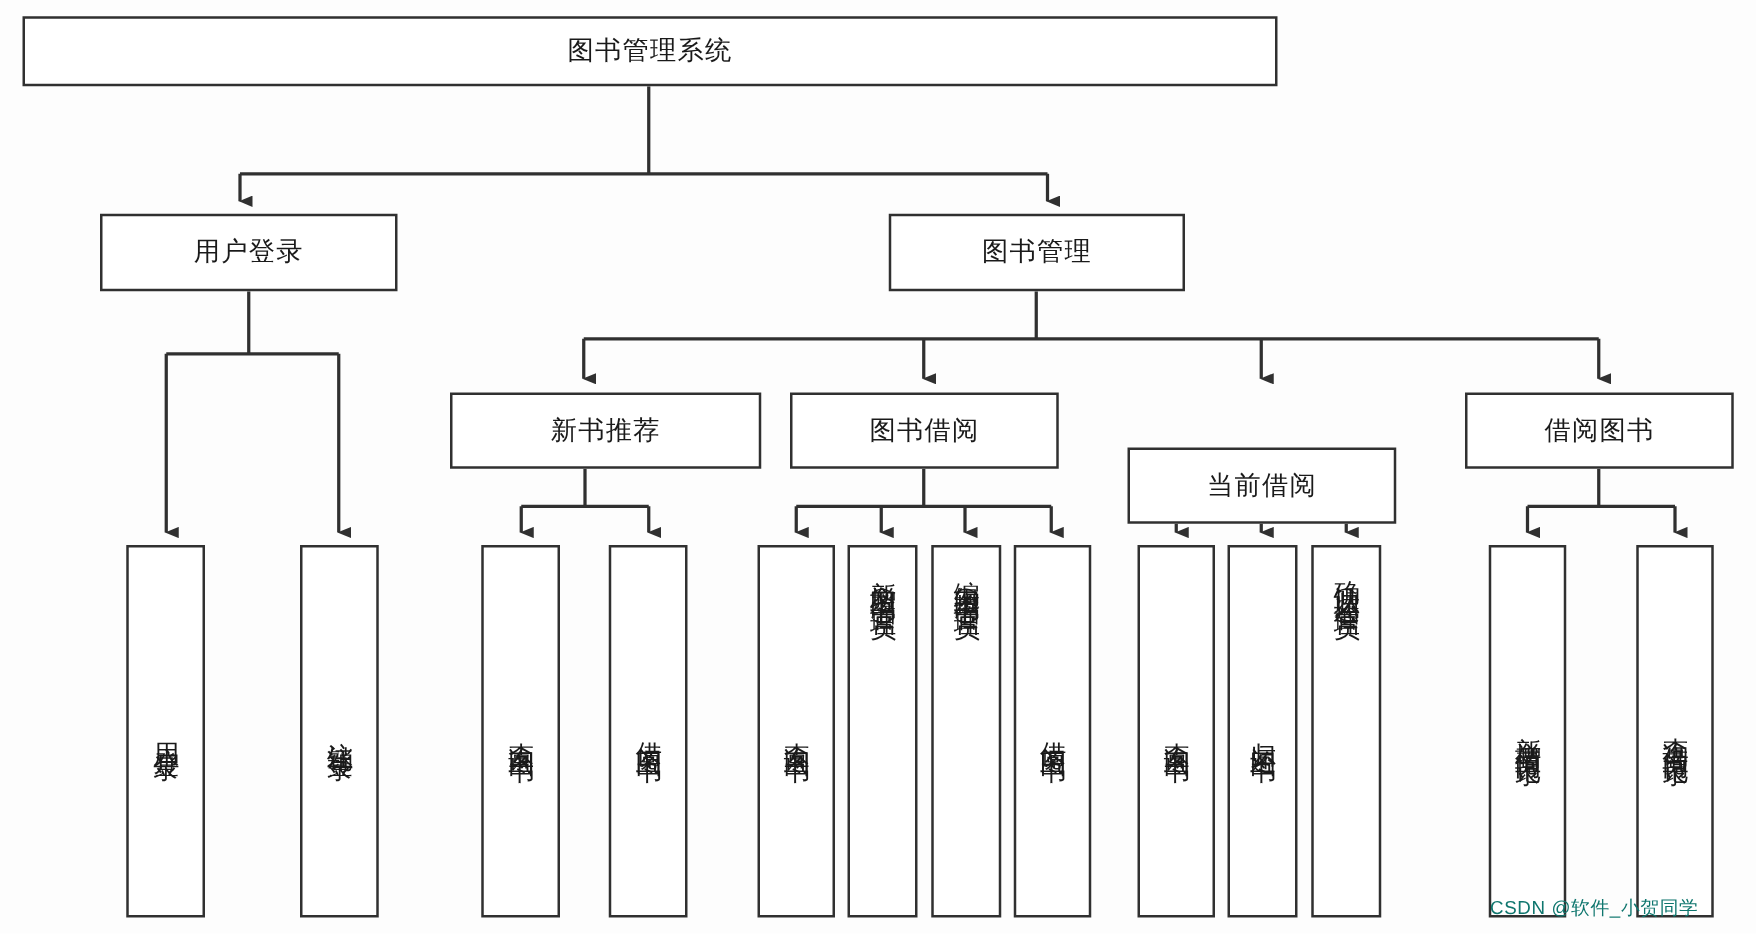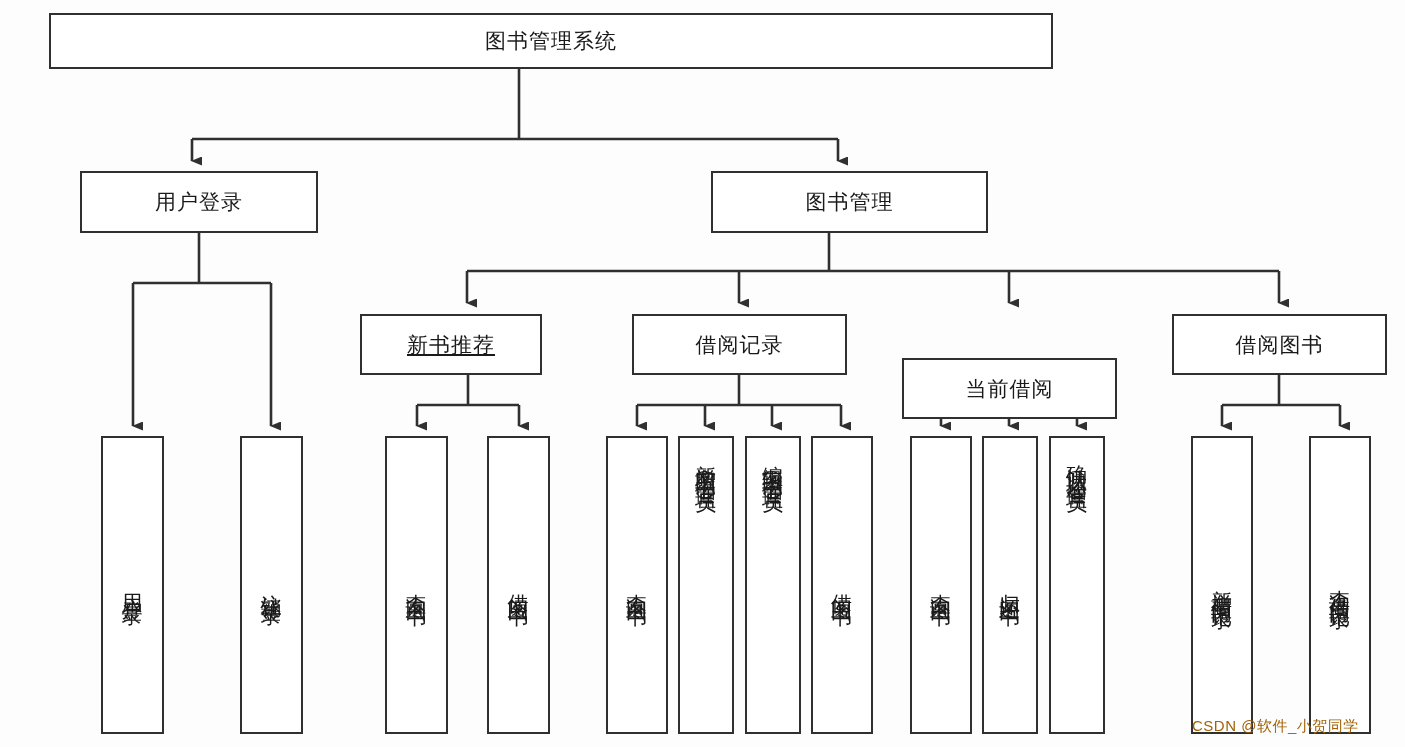--- a/index.html
+++ b/index.html
@@ -55,21 +55,21 @@
     line-height: 1;
     white-space: nowrap;
   }
   .node.vert.centered {
     align-items: center;
     padding-top: 0;
   }
   .watermark {
     position: absolute;
     font-size: 15px;
-    color: #a16207;
+    color: #0f766e;
     letter-spacing: 0.5px;
     white-space: nowrap;
     user-select: none;
   }
 </style>
 </head>
 <body>
 
 <div id="canvas">
 
@@ -116,36 +116,36 @@
       <path d="M1009,405 L1009,426" marker-end="url(#arw)"></path>
       <path d="M1077,405 L1077,426" marker-end="url(#arw)"></path>
 
       <path d="M1279,375 L1279,405"></path>
       <path d="M1222,405 L1340,405"></path>
       <path d="M1222,405 L1222,426" marker-end="url(#arw)"></path>
       <path d="M1340,405 L1340,426" marker-end="url(#arw)"></path>
     </g>
   </svg>
 
-  <div class="node horiz" style="left:18px; top:13px; width:1004px; height:56px;margin-left:31px;">
+  <div class="node horiz" style="left:18px; top:13px; width:1004px; height:56px;">
     <span class="label">图书管理系统</span>
   </div>
 
   <div class="node horiz" style="left:80px; top:171px; width:238px; height:62px;">
     <span class="label">用户登录</span>
   </div>
-  <div class="node horiz" style="left:711px; top:171px; width:277px; height:62px;">
+  <div class="node horiz" style="left:711px; top:171px; width:237px; height:62px;">
     <span class="label">图书管理</span>
   </div>
 
-  <div class="node horiz" style="left:360px; top:314px; width:182px; height:61px;text-decoration:underline;">
+  <div class="node horiz" style="left:360px; top:314px; width:249px; height:61px;">
     <span class="label">新书推荐</span>
   </div>
   <div class="node horiz" style="left:632px; top:314px; width:215px; height:61px;">
-    <span class="label">借阅记录</span>
+    <span class="label">图书借阅</span>
   </div>
   <div class="node horiz" style="left:902px; top:314px; width:215px; height:61px;margin-top:44px;">
     <span class="label">当前借阅</span>
   </div>
   <div class="node horiz" style="left:1172px; top:314px; width:215px; height:61px;">
     <span class="label">借阅图书</span>
   </div>
 
   <div class="node vert centered" style="left:101px; top:436px; width:63px; height:298px;">
     <span class="label">用户登录</span>

